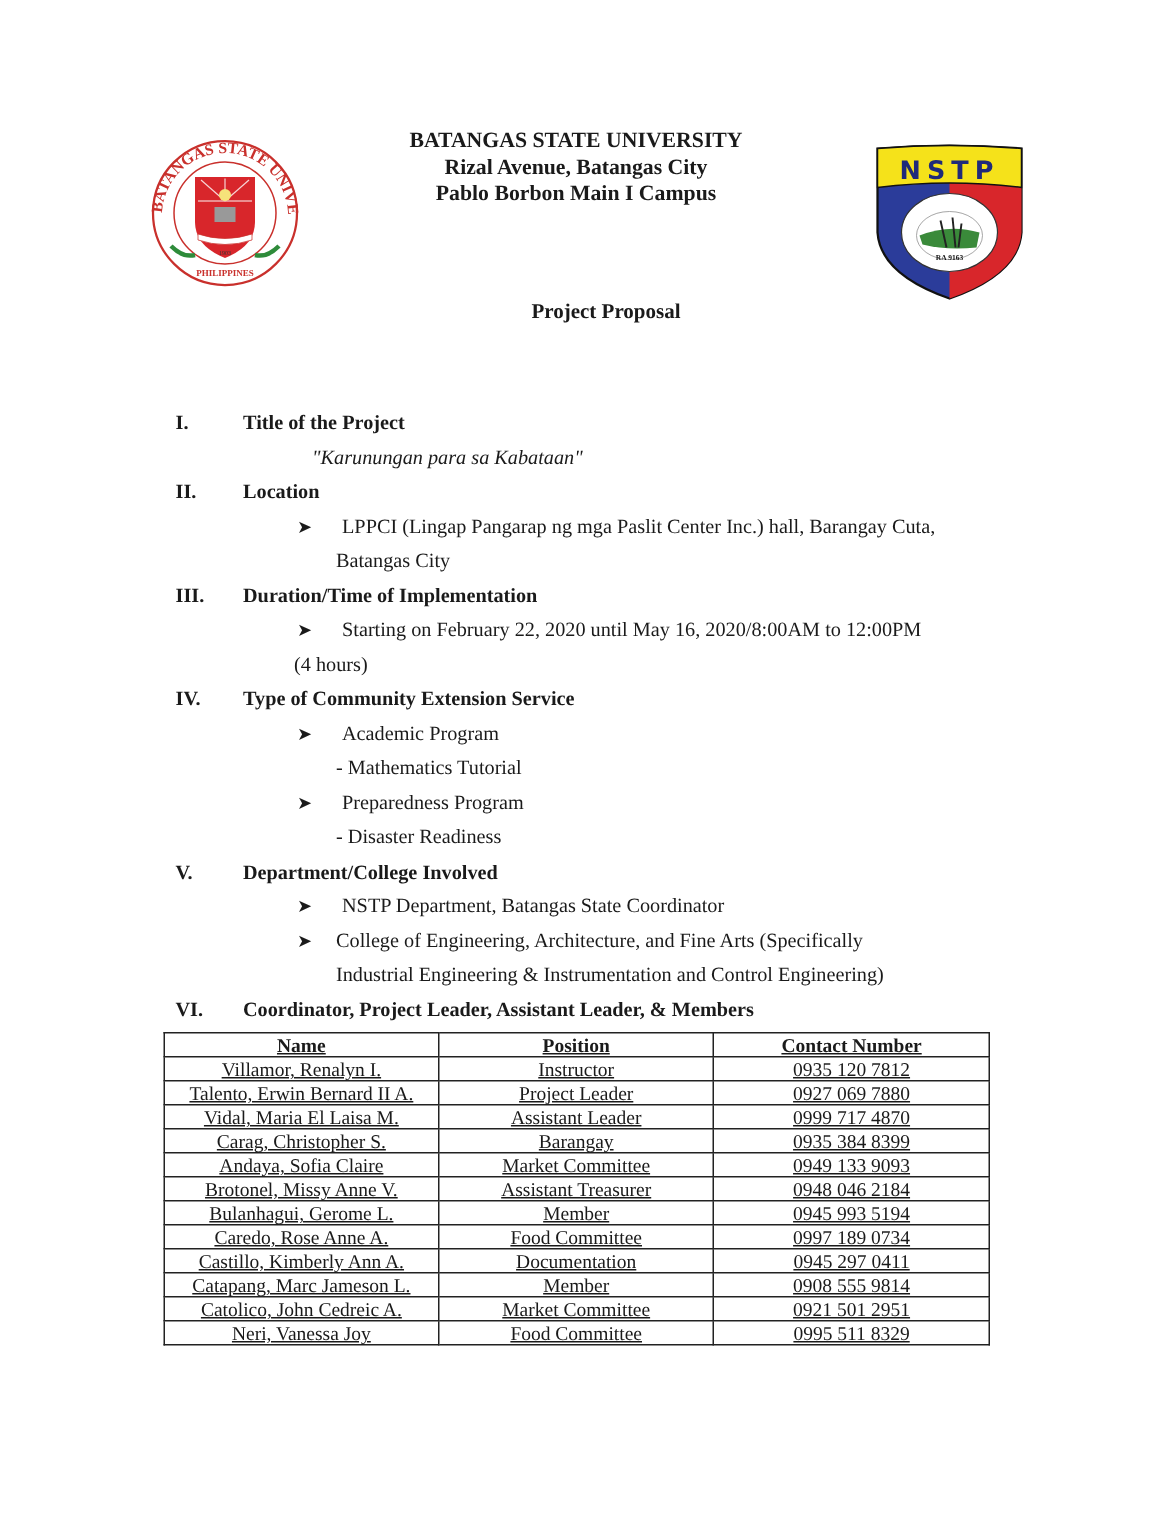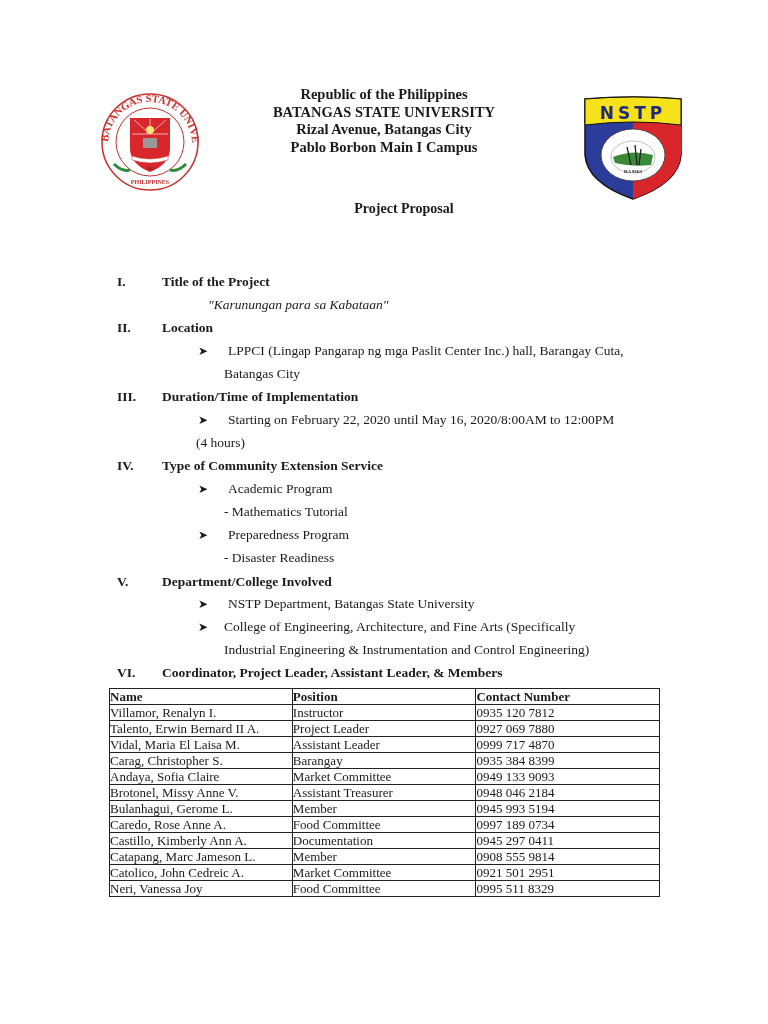--- a/index.html
+++ b/index.html
@@ -9,21 +9,21 @@
     .header { left: 0; top: 86px; width: 768px; text-align: center; font-weight: bold; font-size: 14.5px; line-height: 17.5px; }
     .header div { white-space: nowrap; }
     .proposal-title { left: 0; top: 201px; width: 768px; text-align: center; font-weight: bold; font-size: 14px; padding-left: 20px; }
     .logo-left { left: 96px; top: 92px; width: 108px; height: 100px; }
     .logo-right { left: 581px; top: 95px; width: 104px; height: 106px; }
     .sec-num { left: 117px; font-weight: bold; font-size: 13.5px; }
     .sec-title { left: 162px; font-weight: bold; font-size: 13.5px; white-space: nowrap; }
     .line { font-size: 13.5px; white-space: nowrap; }
     .arrow { left: 198px; font-size: 12px; }
     table.members { position: absolute; left: 109px; top: 688px; width: 551px; border-collapse: collapse; font-size: 13px; }
-    table.members th, table.members td { border: 1px solid #222; text-align: left; padding: 0; height: 15px; line-height: 15px; white-space: nowrap; }
+    table.members th, table.members td { border: 1px solid #222; text-align: center; padding: 0; height: 15px; line-height: 15px; white-space: nowrap; text-decoration: underline; }
     table.members th { font-weight: bold; }
     table.members col.c1 { width: 183px; }
     table.members col.c2 { width: 184px; }
     table.members col.c3 { width: 184px; }
   </style>
 </head>
 <body>
 
 <div class="abs logo-left">
   <svg width="108" height="100" viewBox="0 0 108 100">
@@ -47,21 +47,20 @@
     <rect x="47" y="46" width="14" height="10" fill="#999"></rect>
     <path d="M 36 64 Q 54 70 72 64 L 72 68 Q 54 74 36 68 Z" fill="#fff" stroke="#c9302c" stroke-width="0.5"></path>
     <text x="54" y="78" font-size="4" text-anchor="middle" fill="#333">1903</text>
     <path d="M 18 72 Q 26 80 34 78" stroke="#2e8b3a" stroke-width="3" fill="none"></path>
     <path d="M 90 72 Q 82 80 74 78" stroke="#2e8b3a" stroke-width="3" fill="none"></path>
     <text x="54" y="92" font-size="6" font-weight="bold" text-anchor="middle" fill="#c9302c">PHILIPPINES</text>
   </svg>
 </div>
 
 <div class="abs header">
-  <div>Republic of the Philippines</div>
   <div>BATANGAS STATE UNIVERSITY</div>
   <div>Rizal Avenue, Batangas City</div>
   <div>Pablo Borbon Main I Campus</div>
 </div>
 
 <div class="abs logo-right">
   <svg width="104" height="106" viewBox="0 0 104 106">
     <path d="M 4 4 Q 52 0 100 4 L 100 60 Q 98 88 52 104 Q 6 88 4 60 Z" fill="#2b3c9a" stroke="#111" stroke-width="1.5"></path>
     <path d="M 52 2 Q 76 2 100 4 L 100 60 Q 98 88 52 104 Z" fill="#d8262b"></path>
     <path d="M 4 4 Q 52 0 100 4 L 100 30 Q 52 24 4 30 Z" fill="#f5e21a" stroke="#111" stroke-width="1"></path>
@@ -97,21 +96,21 @@
 <div class="abs arrow" style="top:482px">➤</div>
 <div class="abs line" style="left:228px; top:481px">Academic Program</div>
 <div class="abs line" style="left:224px; top:504px">- Mathematics Tutorial</div>
 <div class="abs arrow" style="top:528px">➤</div>
 <div class="abs line" style="left:228px; top:527px">Preparedness Program</div>
 <div class="abs line" style="left:224px; top:550px">- Disaster Readiness</div>
 
 <div class="abs sec-num" style="top:574px">V.</div>
 <div class="abs sec-title" style="top:574px">Department/College Involved</div>
 <div class="abs arrow" style="top:597px">➤</div>
-<div class="abs line" style="left:228px; top:596px">NSTP Department, Batangas State University</div>
+<div class="abs line" style="left:228px; top:596px">NSTP Department, Batangas State Coordinator</div>
 <div class="abs arrow" style="top:620px">➤</div>
 <div class="abs line" style="left:224px; top:619px">College of Engineering, Architecture, and Fine Arts (Specifically</div>
 <div class="abs line" style="left:224px; top:642px">Industrial Engineering &amp; Instrumentation and Control Engineering)</div>
 
 <div class="abs sec-num" style="top:665px">VI.</div>
 <div class="abs sec-title" style="top:665px">Coordinator, Project Leader, Assistant Leader, &amp; Members</div>
 
 <table class="members">
   <colgroup>
       <col class="c1">

